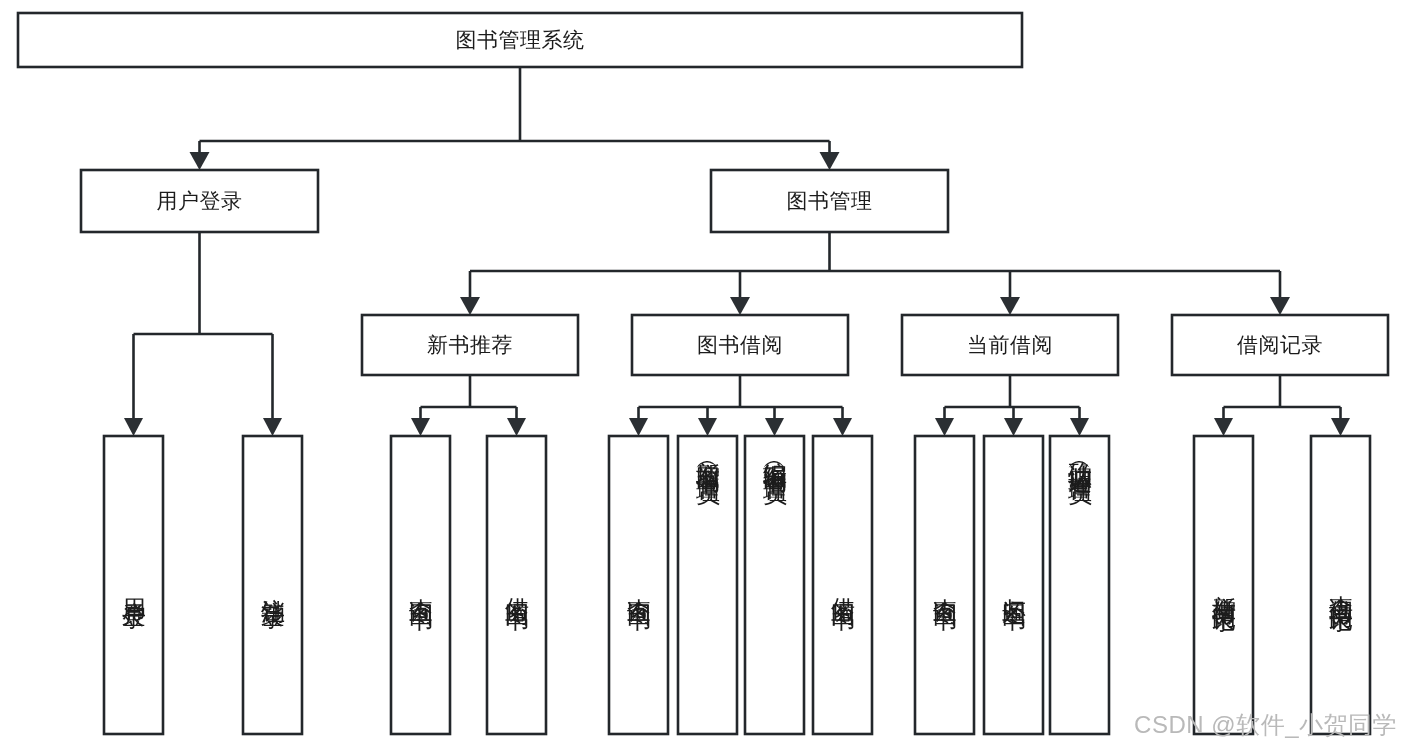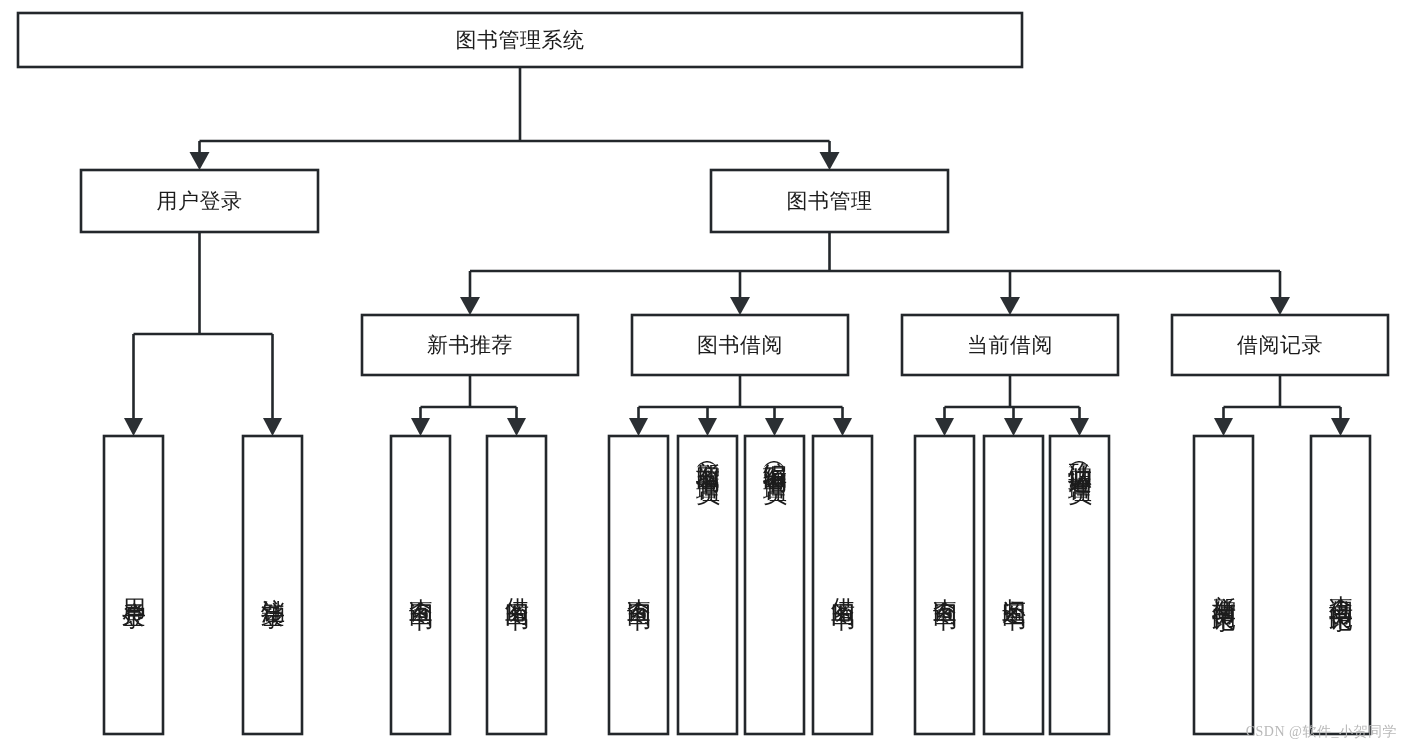--- a/index.html
+++ b/index.html
@@ -63,22 +63,22 @@
     color: #1c1c1c;
     letter-spacing: 3px;
     white-space: nowrap;
     text-align: center;
     pointer-events: none;
   }
   .watermark {
     position: absolute;
     right: 8px;
     bottom: 6px;
-    font-family: Liberation Serif, serif;
-    font-size: 14px;
+    font-family: Liberation Sans, sans-serif;
+    font-size: 24px;
     color: #b9b9b9;
     white-space: nowrap;
     letter-spacing: 0.5px;
   }
 </style>
 </head>
 <body>
 
 <div id="diagram-root">
 

